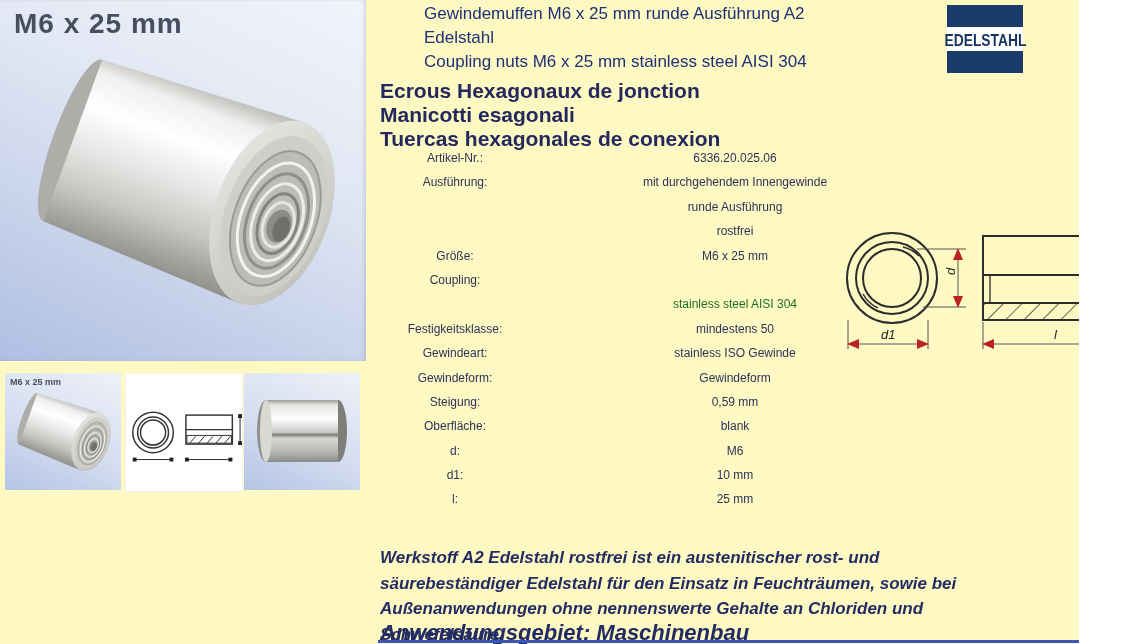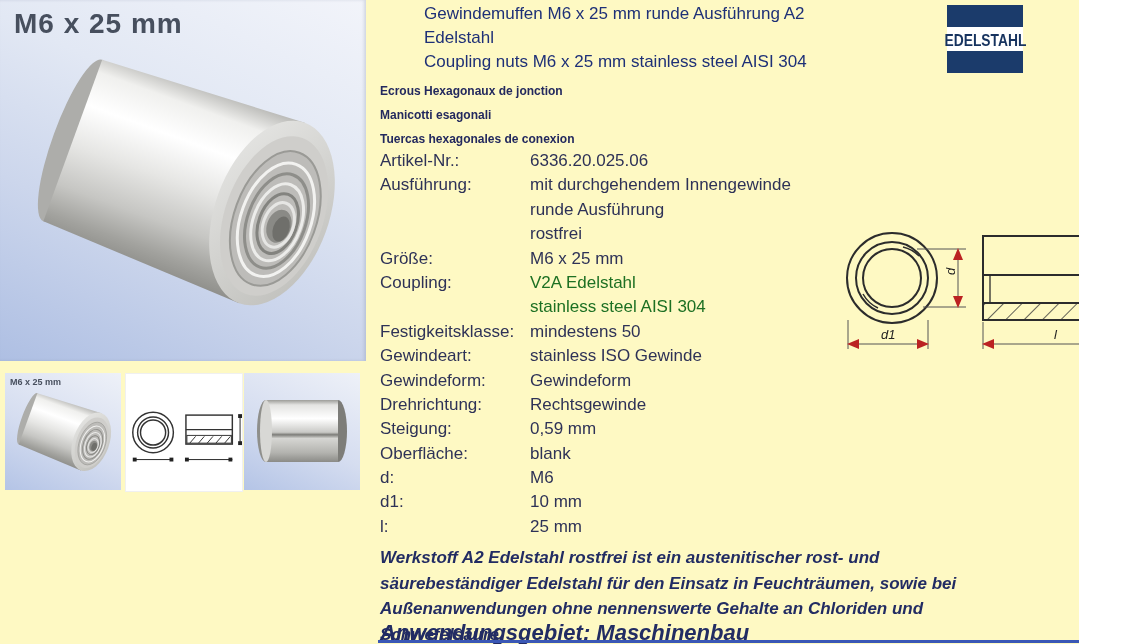--- a/index.html
+++ b/index.html
@@ -17,23 +17,23 @@
   #thumb1{left:5px;}
   #thumb2{left:125px;background:#ffffff;border:1px solid #f0f0f0;}
   #thumb3{left:244px;}
   .thumb .mini-label{position:absolute;left:5px;top:4px;font-size:9px;font-weight:bold;
       color:#474f5e;}
 
   
   .title-block{position:absolute;left:380px;top:2px;width:560px;line-height:24px;
       font-size:17px;font-weight:normal;color:#1e3077;margin-left:44px;}
   .lang-block{position:absolute;left:380px;top:79px;width:560px;line-height:24px;
-      font-size:12px;font-weight:bold;color:#23295e;}
+      font-size:21px;font-weight:bold;color:#23295e;}
   .specs{position:absolute;left:380px;top:151px;width:560px;}
-  .spec-row{display:flex;height:24.4px;font-size:17px;color:#2e3257;}
+  .spec-row{display:flex;height:24.4px;font-size:12px;color:#2e3257;text-align:center;}
   .spec-label{width:150px;flex:0 0 150px;}
   .spec-value{flex:1;}
   .spec-value.green{color:#1d7023;}
 
   .footer-par{position:absolute;left:380px;top:545px;width:632px;font-size:17px;
       font-style:italic;font-weight:bold;color:#222c63;line-height:25.5px;}
   .footer-app{position:absolute;left:380px;top:620px;font-size:22px;font-style:italic;
       font-weight:bold;color:#222c63;}
   .bottom-rule{position:absolute;left:378px;top:640px;width:759px;height:3px;background:#3a57b5;}
 
@@ -186,41 +186,36 @@
     <div class="spec-row">
       <span class="spec-label"></span>
       <span class="spec-value">rostfrei</span>
     </div>
     <div class="spec-row">
       <span class="spec-label">Größe:</span>
       <span class="spec-value">M6 x 25 mm</span>
     </div>
     <div class="spec-row">
       <span class="spec-label">Coupling:</span>
-      <span class="spec-value green">V2A Edelstahl</span>
     </div>
     <div class="spec-row">
       <span class="spec-label"></span>
       <span class="spec-value green">stainless steel AISI 304</span>
     </div>
     <div class="spec-row">
       <span class="spec-label">Festigkeitsklasse:</span>
       <span class="spec-value">mindestens 50</span>
     </div>
     <div class="spec-row">
       <span class="spec-label">Gewindeart:</span>
       <span class="spec-value">stainless ISO Gewinde</span>
     </div>
     <div class="spec-row">
       <span class="spec-label">Gewindeform:</span>
       <span class="spec-value">Gewindeform</span>
-    </div>
-    <div class="spec-row">
-      <span class="spec-label">Drehrichtung:</span>
-      <span class="spec-value">Rechtsgewinde</span>
     </div>
     <div class="spec-row">
       <span class="spec-label">Steigung:</span>
       <span class="spec-value">0,59 mm</span>
     </div>
     <div class="spec-row">
       <span class="spec-label">Oberfläche:</span>
       <span class="spec-value">blank</span>
     </div>
     <div class="spec-row">

